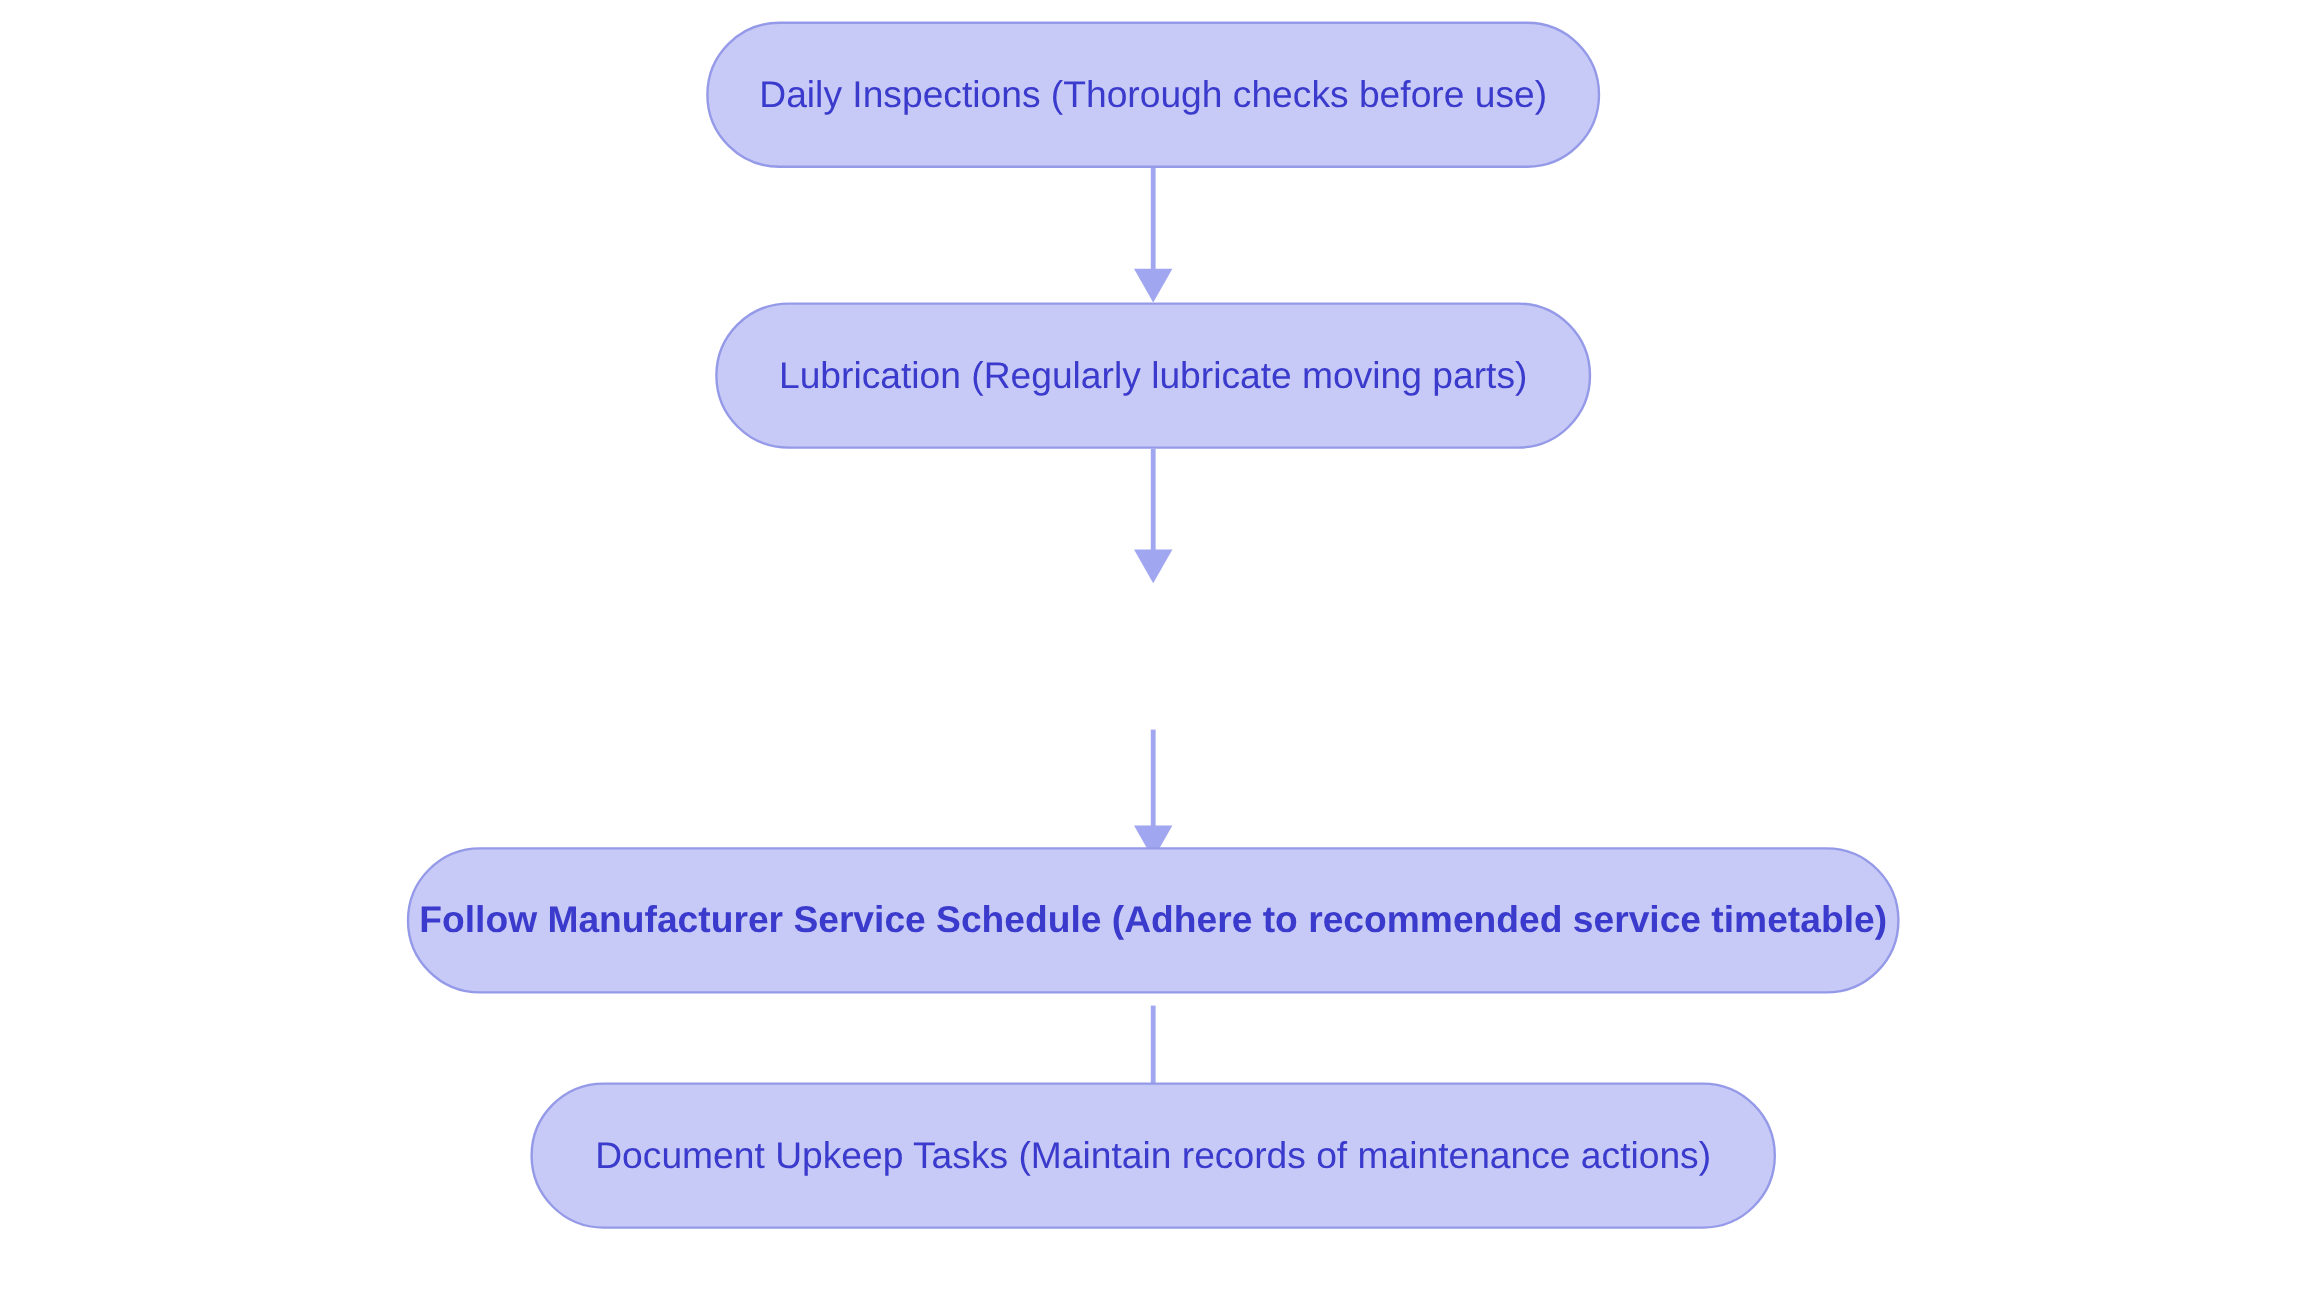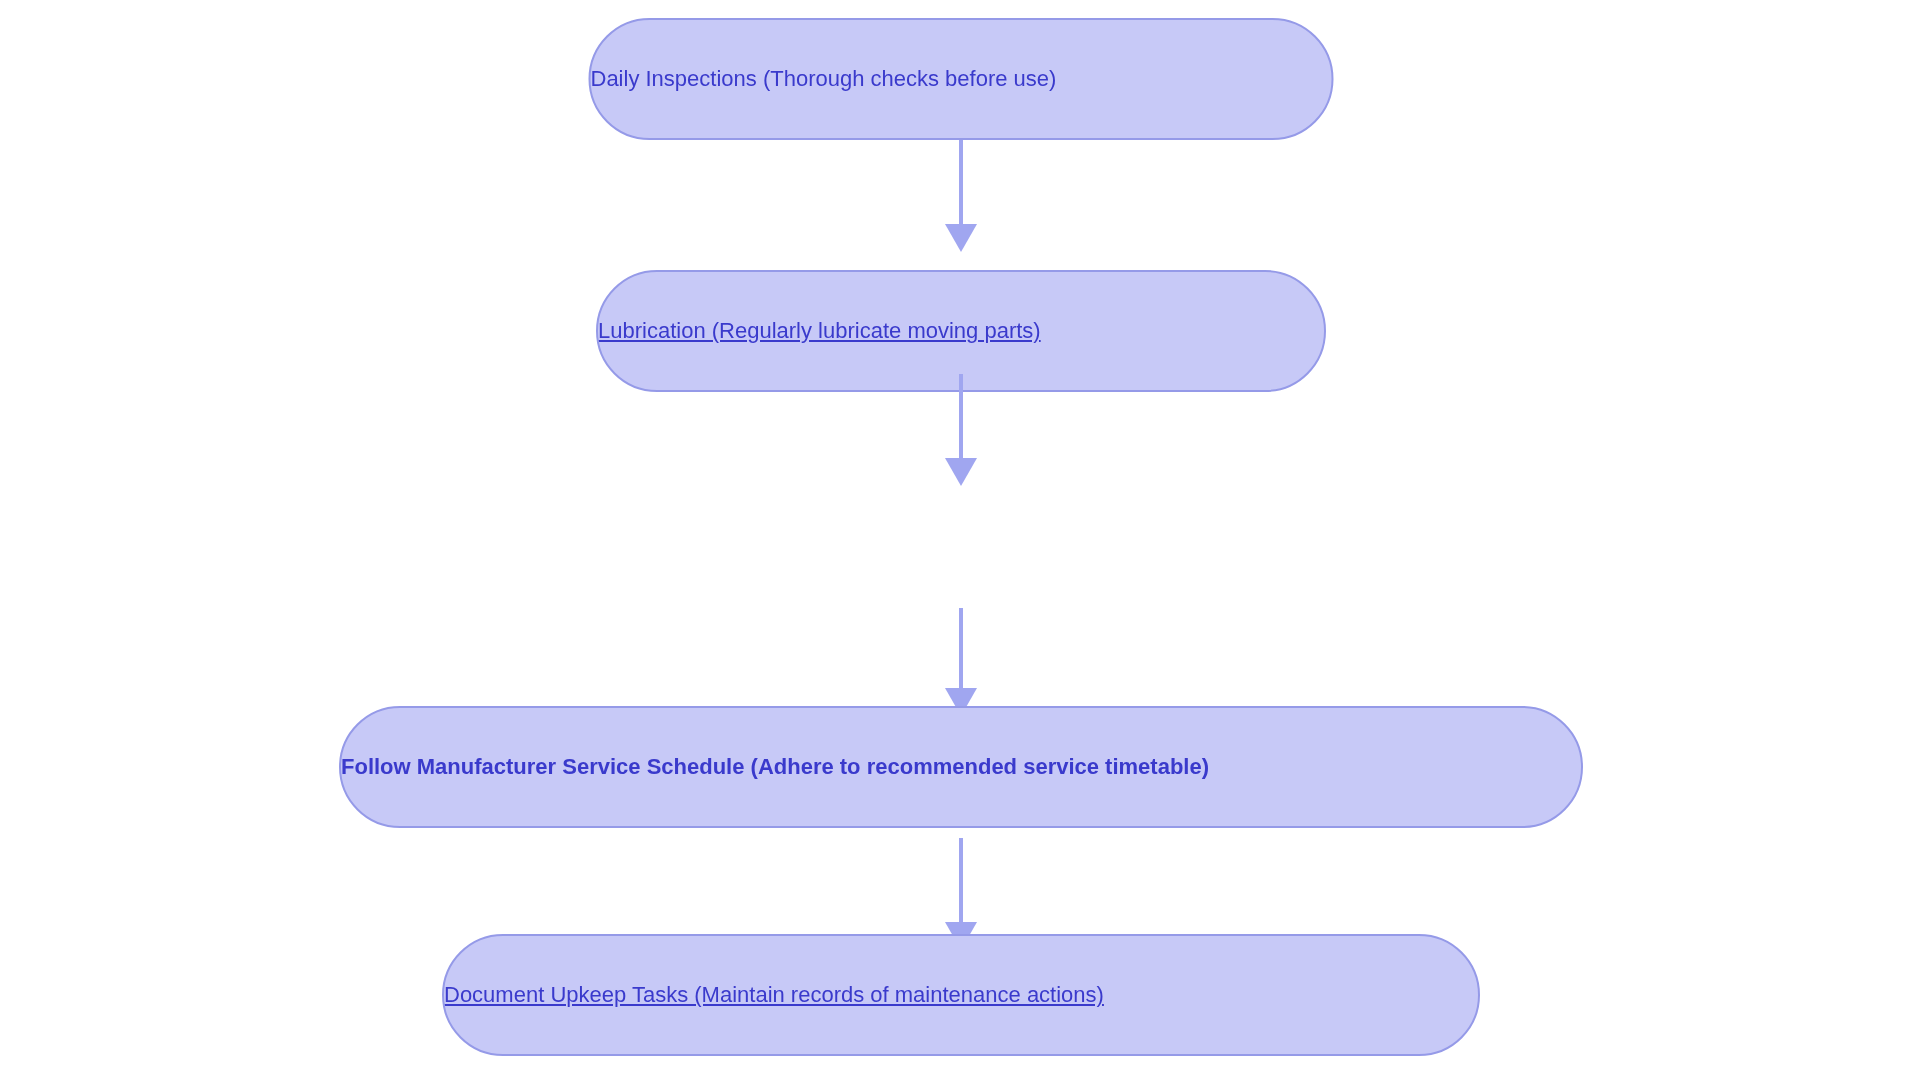--- a/index.html
+++ b/index.html
@@ -25,31 +25,31 @@
   }
   .node {
     position: absolute;
     left: 961px;
     transform: translateX(-50%);
     height: 122px;
     border-radius: 61px;
     background: var(--node-fill);
     border: 2px solid var(--node-border);
     color: var(--node-text);
-    font-size: 22px;
+    font-size: 31px;
     line-height: 118px;
-    text-align: left;
+    text-align: center;
     white-space: nowrap;
     overflow: hidden;
   }
   .node-1 { top: 18px;  width: 745px;  }
-  .node-2 { top: 270px; width: 730px; text-decoration: underline;  }
+  .node-2 { top: 252px; width: 730px;  }
   .node-3 { top: 486px; width: 626px;  }
   .node-4 { top: 706px; width: 1244px; font-weight: bold; }
-  .node-5 { top: 934px; width: 1038px; text-decoration: underline; }
+  .node-5 { top: 902px; width: 1038px; }
 
   .arrow {
     position: absolute;
     left: 961px;
     transform: translateX(-50%);
     width: 32px;
   }
   .arrow-1 { top: 140px; height: 112px; }
   .arrow-2 { top: 374px; height: 112px; }
   .arrow-3 { top: 608px; height: 108px; }

